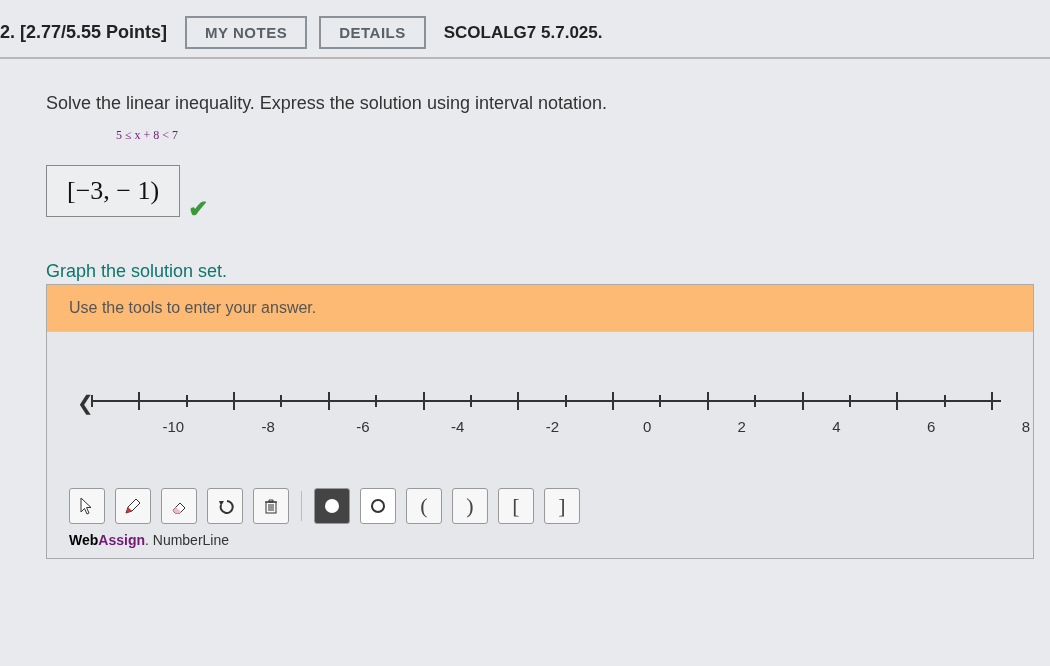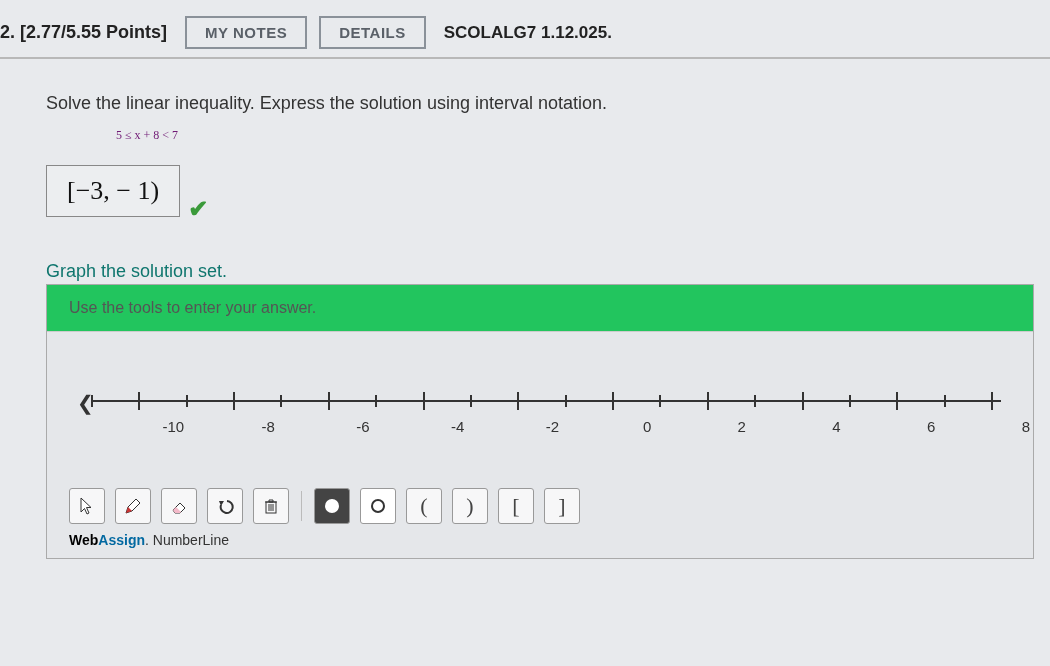--- a/index.html
+++ b/index.html
@@ -84,21 +84,21 @@
       border: 1px solid #aaa;
       background: #e5e7ea;
       margin-top: 2px;
       width: 988px;
     }
     .tools-bar {
       padding: 14px 22px;
       font-size: 16px;
       color: #555;
       border-bottom: 1px solid #ccc;
-      background: #22c55e;
+      background: #fdba74;
     }
     .numberline-area {
       padding: 48px 0 36px 0;
       position: relative;
       height: 150px;
     }
     .nl {
       position: relative;
       margin: 0 44px;
     }
@@ -158,33 +158,33 @@
       width: 1px;
       height: 30px;
       background: #bbb;
       margin: 0 2px;
     }
     .brand {
       padding: 4px 22px 10px 22px;
       font-size: 14px;
       color: #333;
     }
-    .brand .red { color: #0369a1; font-weight: bold; }
+    .brand .red { color: #701a75; font-weight: bold; }
     .brand .bold { font-weight: bold; color: #000; }
     .closed-dot { width:14px; height:14px; border-radius:50%; background:#333; }
     .open-dot { width:14px; height:14px; border-radius:50%; border:2px solid #333; background:#fff; }
   </style>
 </head>
 <body>
 
 <div class="header">
   <span class="q-num"><span>2.</span> <span>[2.77/5.55 Points]</span></span>
   <button class="header-btn">MY NOTES</button>
   <button class="header-btn">DETAILS</button>
-  <span class="ref">SCOLALG7 1.12.025.</span>
+  <span class="ref">SCOLALG7 5.7.025.</span>
 </div>
 
 <div class="content">
   <div class="instr">Solve the linear inequality. Express the solution using interval notation.</div>
   <div class="inequality">5 ≤ x + 8 &lt; 7</div>
 
   <div class="answer-wrap">
     <div class="answer-box">[−3, − 1)</div>
     <span class="check">✔</span>
   </div>

